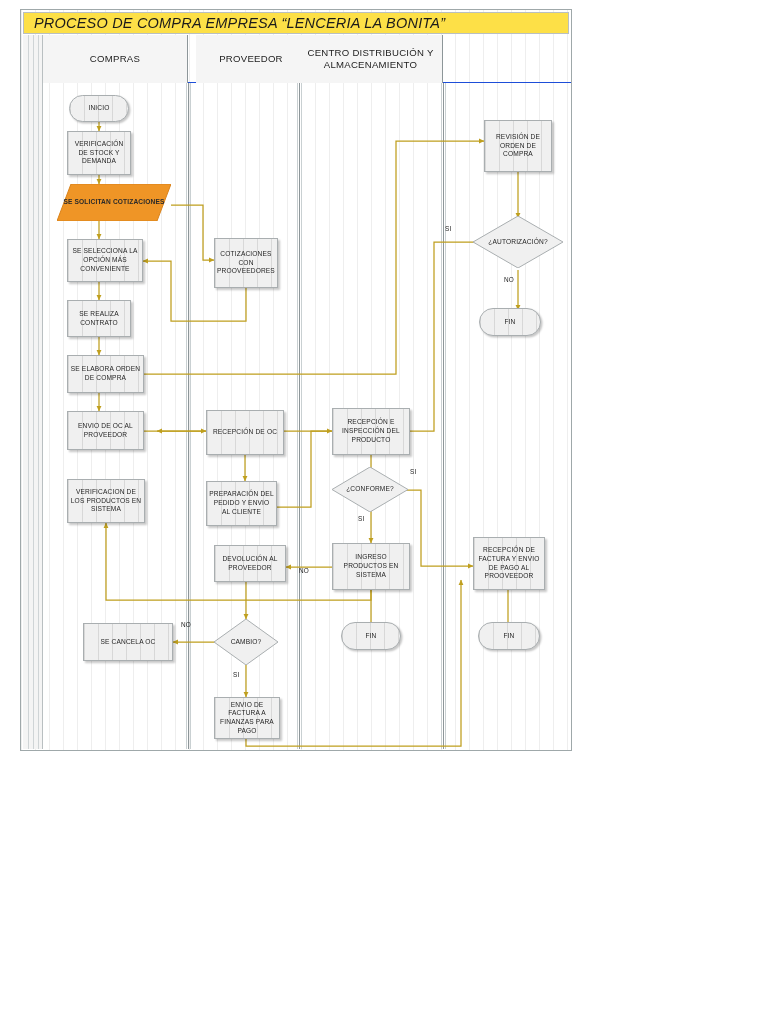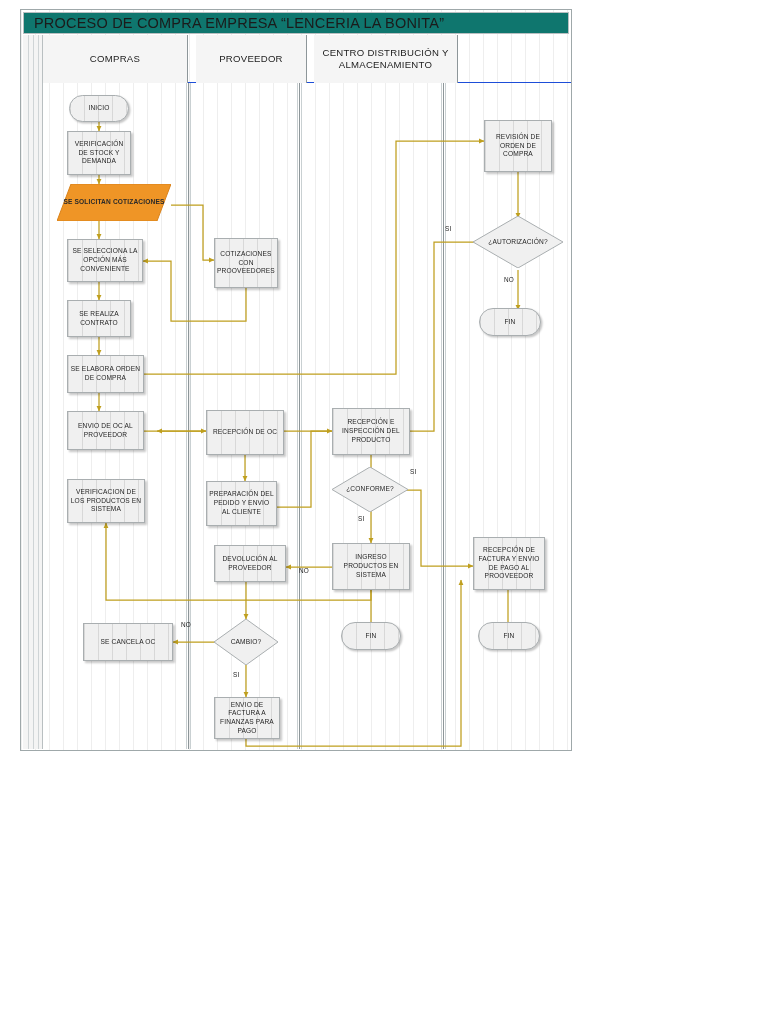--- a/index.html
+++ b/index.html
@@ -19,22 +19,22 @@
     position:absolute;left:0;top:0;right:0;bottom:0;
     background-image:repeating-linear-gradient(to right,
         rgba(170,170,170,0.20) 0px, rgba(170,170,170,0.20) 1px,
         rgba(0,0,0,0) 1px, rgba(0,0,0,0) 14px);
     pointer-events:none;
   }
 
   
   .title-bar{
     position:absolute;left:2px;top:2px;width:546px;height:22px;
-    background:#0f766e;border:1px solid #b9bfc1;box-sizing:border-box;
-    display:flex;align-items:center;
+    background:#fde047;border:1px solid #b9bfc1;box-sizing:border-box;
+    display:flex;align-items:center;font-style:italic;
   }
   .title-bar .title-txt{
     font-size:14.5px;color:#1b1b1b;letter-spacing:.2px;
     padding-left:10px;white-space:nowrap;
   }
 
   
   .gutter{
     position:absolute;left:2px;top:25px;width:20px;height:714px;
     background:#f4f4f4;border-right:1px solid #b9bfc1;
@@ -137,21 +137,21 @@
         <i style="left:15px"></i>
     </div>
 
     <div class="lane-head-row">
       <div class="lane-head sep" style="left:0px;width:145px">
         <span>COMPRAS</span>
       </div>
       <div class="lane-head sep" style="left:153px;width:111px">
         <span>PROVEEDOR</span>
       </div>
-      <div class="lane-head sep" style="left:271px;width:144px">
+      <div class="lane-head sep" style="left:256px;width:144px">
         <span>CENTRO DISTRIBUCIÓN Y ALMACENAMIENTO</span>
       </div>
     </div>
 
     <div class="lane-sep" style="left:167px"></div>
     <div class="lane-sep" style="left:278px"></div>
     <div class="lane-sep" style="left:422px"></div>
 
     <svg class="edges" viewBox="0 0 552 742">
       <defs>

